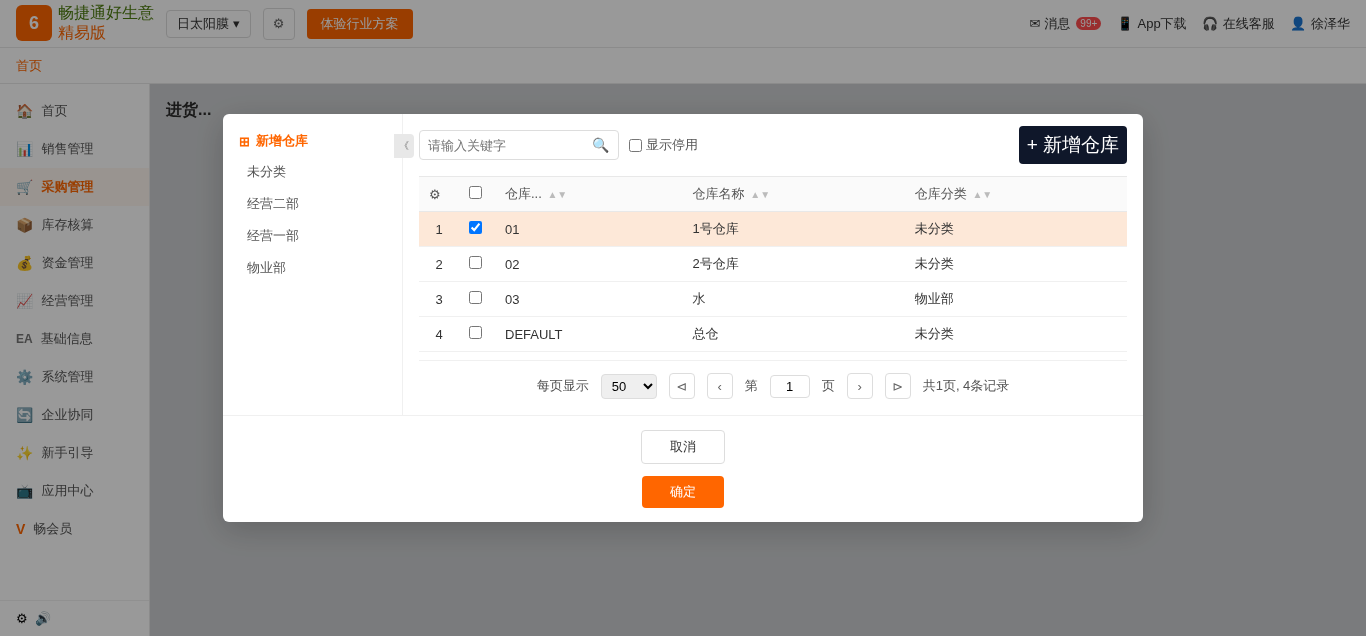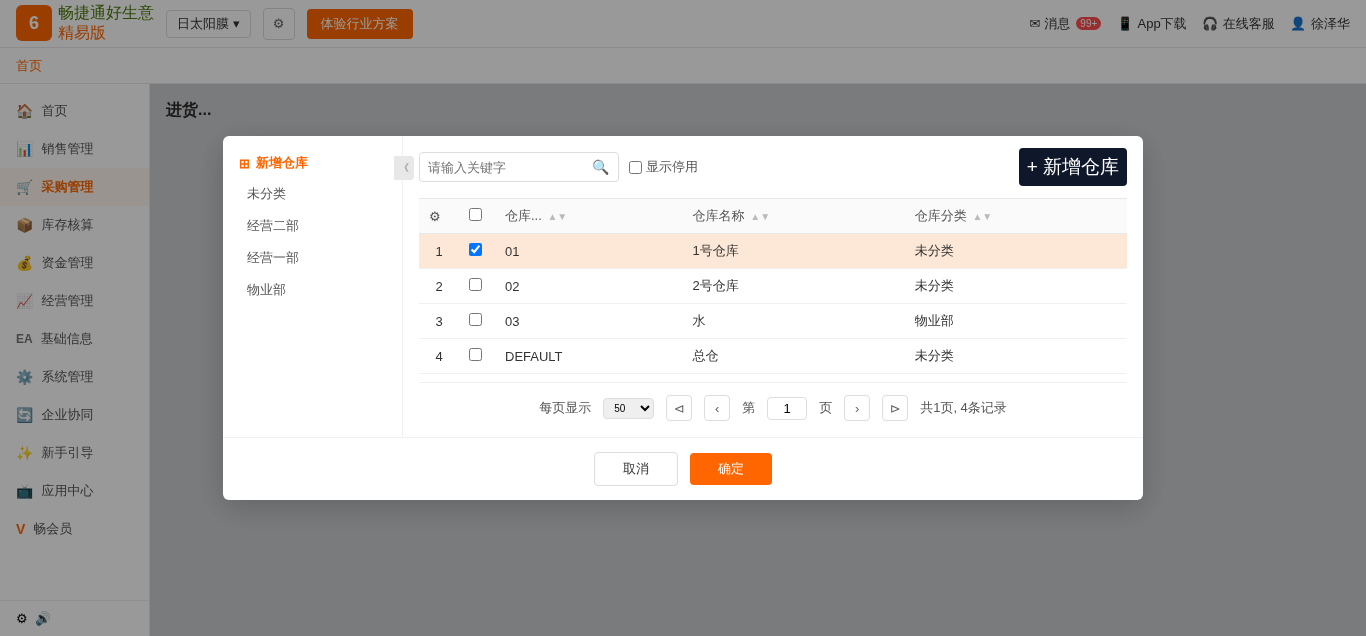--- a/index.html
+++ b/index.html
@@ -242,40 +242,41 @@
 
     
     .pagination-bar {
       display: flex; align-items: center; justify-content: center;
       padding: 12px 0 4px;
       gap: 12px; font-size: 13px; color: #555;
       border-top: 1px solid #f0f0f0; margin-top: 8px;
     }
     .page-select {
       border: 1px solid #ddd; border-radius: 4px;
-      padding: 3px 6px; font-size: 10px;
+      padding: 3px 6px; font-size: 13px;
     }
     .page-btn {
       width: 26px; height: 26px;
       border: 1px solid #ddd; border-radius: 4px;
       display: flex; align-items: center; justify-content: center;
       cursor: pointer; color: #666; font-size: 13px;
     }
     .page-input {
       width: 40px;
       border: 1px solid #ddd; border-radius: 4px;
       padding: 3px 4px; text-align: center; font-size: 13px;
     }
 
     
     .modal-footer {
       display: flex; align-items: center; justify-content: center;
       padding: 14px 20px;
       gap: 12px;
       border-top: 1px solid #f0f0f0;
+      flex-direction: column;
     }
     .cancel-btn {
       background: #fff; color: #333;
       border: 1px solid #ddd; border-radius: 4px;
       padding: 7px 28px; cursor: pointer; font-size: 13px;
     }
     .confirm-btn {
       background: #ff6600; color: #fff;
       border: none; border-radius: 4px;
       padding: 7px 28px; cursor: pointer; font-size: 13px;

